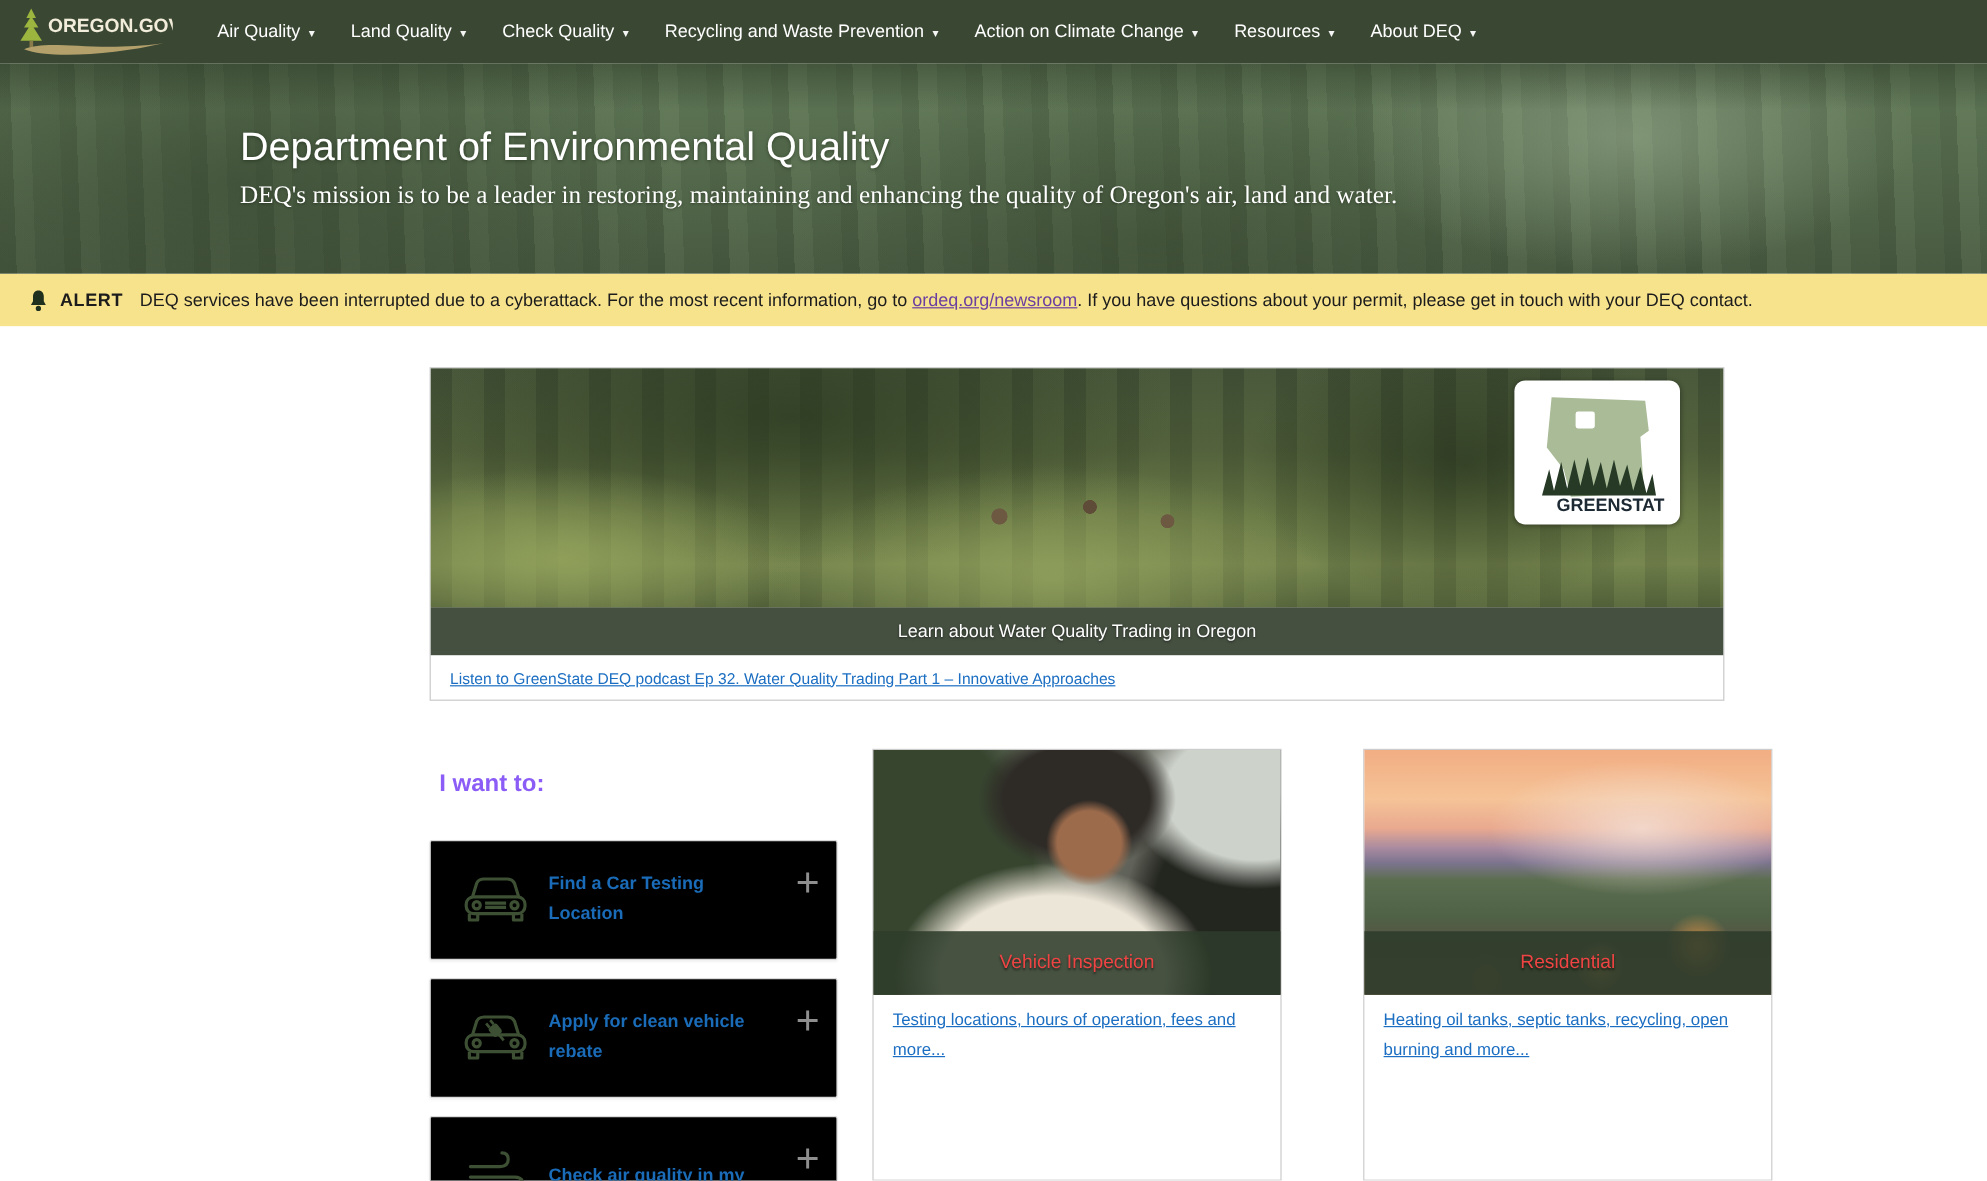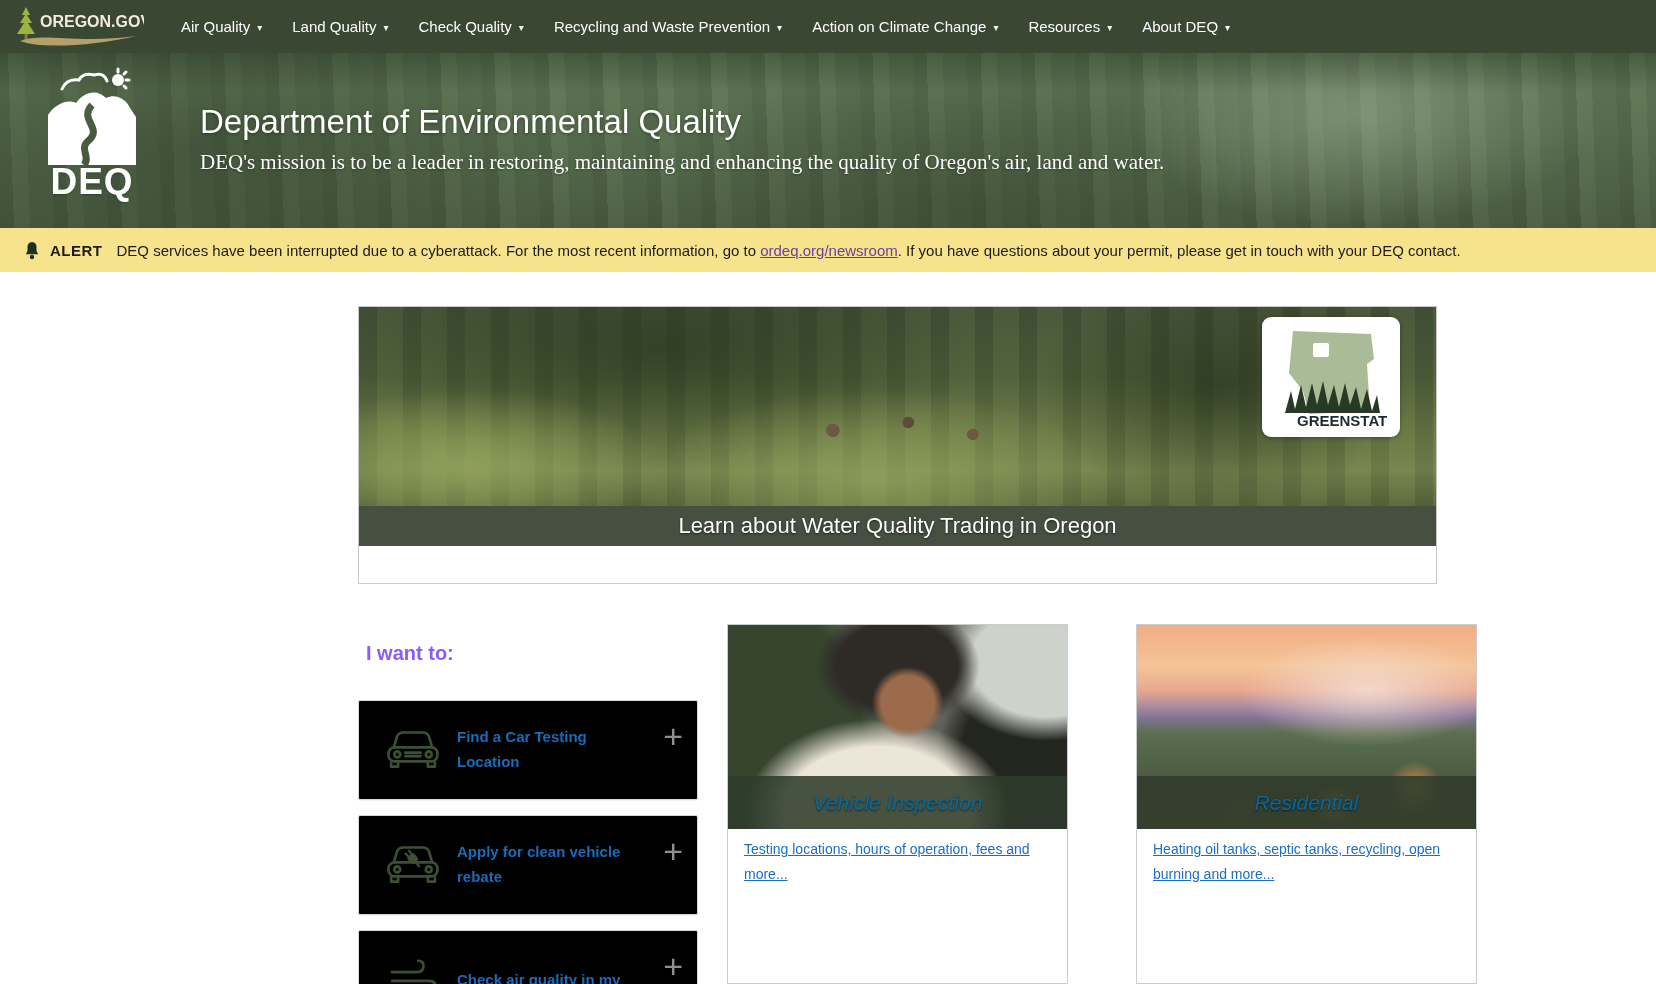--- a/index.html
+++ b/index.html
@@ -51,21 +51,21 @@
       radial-gradient(ellipse 280px 110px at 10% 80%, rgba(148,164,92,.85), transparent 70%),
       radial-gradient(ellipse 320px 130px at 48% 88%, rgba(152,168,96,.7), transparent 72%),
       radial-gradient(ellipse 260px 170px at 80% 40%, rgba(30,42,24,.6), transparent 70%),
       radial-gradient(ellipse 420px 170px at 28% 20%, rgba(40,54,30,.7), transparent 75%),
       repeating-linear-gradient(90deg, rgba(28,40,22,.18) 0 18px, rgba(92,108,62,.16) 18px 44px),
       linear-gradient(180deg,#46553a 0%,#52613c 35%,#6d7d48 62%,#7c8c52 82%,#5d6c40 100%);
   }
   .greenstate { position:absolute; right:36px; top:10px; width:138px; height:120px;
       background:#fff; border-radius:9px; box-shadow:0 1px 4px rgba(0,0,0,.35);
       display:flex; align-items:center; justify-content:center; }
-  .feature-caption { height:40px; background:rgba(43,56,39,.88); color:#fff; font-size:22px;
+  .feature-caption { height:40px; background:rgba(43,56,39,.88); color:#fff; font-size:15px;
       display:flex; align-items:center; justify-content:center;
       text-shadow:0 1px 2px rgba(0,0,0,.6); }
   .feature-linkrow { height:38px; display:flex; align-items:center; padding-left:16px; }
   a.blue-link { color:#1b6ec2; text-decoration:underline; font-size:13px; cursor:pointer; }
 
   .want-heading { position:absolute; left:366px; top:370px; font-size:20px; color:#8b5cf6; font-weight:700; }
 
   .accordion { position:absolute; left:358px; width:340px; height:100px; background:#000000;
       border:1px solid #d9d9d9; border-radius:2px; box-shadow:0 1px 2px rgba(0,0,0,.06);
       display:flex; align-items:center; padding:0 14px 0 26px; cursor:pointer; }
@@ -90,23 +90,23 @@
       linear-gradient(120deg,#55604f 0%,#7a7f72 40%,#4a4a44 75%,#333530 100%);
   }
   .img-residential {
     background:
       radial-gradient(ellipse 180px 80px at 68% 32%, rgba(244,226,216,.8), transparent 70%),
       radial-gradient(circle 34px at 82% 80%, rgba(222,152,72,.9), transparent 80%),
       radial-gradient(circle 26px at 58% 88%, rgba(206,160,90,.9), transparent 80%),
       radial-gradient(circle 22px at 30% 92%, rgba(120,98,66,.9), transparent 80%),
       linear-gradient(180deg,#f2ad83 0%,#f5c397 20%,#e9a98f 32%,#a98ba0 40%,#7d7490 46%,#5c6e50 53%,#4f6246 68%,#585043 80%,#6b5a40 100%);
   }
-  .card-caption { height:53px; background:rgba(46,60,42,.87); color:#0369a1; font-size:21px;
+  .card-caption { height:53px; background:rgba(46,60,42,.87); color:#ef4444; font-size:16px;
       display:flex; align-items:center; justify-content:center; margin-top:-53px; position:relative;
-      text-shadow:0 1px 2px rgba(0,0,0,.6);font-style:italic; }
+      text-shadow:0 1px 2px rgba(0,0,0,.6); }
   .card-body { padding:8px 16px; }
   .card-body a { font-size:14px; line-height:1.75; }
 
   .icon-svg { display:block; }
 </style>
 </head>
 <body>
 
 <header class="topnav">
   <div class="oregov">
@@ -143,39 +143,20 @@
       <span class="caret">▾</span>
       </a>
     <a class="nav-item">
       <span>About DEQ</span>
       <span class="caret">▾</span>
       </a>
   </nav>
 </header>
 
 <section class="hero">
-  <div class="deq-logo">
-    <svg class="icon-svg" width="92" height="100" viewBox="0 0 92 100">
-      <defs>
-        <mask id="riverMask">
-          <rect x="0" y="0" width="92" height="100" fill="white"></rect>
-          <path d="M46,40 C32,55 58,63 42,76 C33,84 45,92 38,100" stroke="black" stroke-width="7" fill="none"></path>
-        </mask>
-      </defs>
-      <g stroke="#fff" fill="none" stroke-width="3" stroke-linecap="round">
-        <circle cx="72" cy="15" r="6" fill="#fff" stroke="none"></circle>
-        <path d="M72,4 L72,7 M83,15 L80,15 M80,7 L78,9 M80,23 L78,21"></path>
-        <path d="M16,24 q5,-11 17,-9 q4,-8 15,-5 q10,-3 13,6"></path>
-      </g>
-      <g fill="#fff" mask="url(#riverMask)">
-        <path d="M2,100 L2,50 C10,38 22,34 30,38 C38,26 52,24 60,33 C70,28 80,34 84,43 L90,52 L90,100 Z"></path>
-      </g>
-    </svg>
-    <div class="deq-word">DEQ</div>
-  </div>
   <div class="hero-text">
     <h1 class="hero-title">Department of Environmental Quality</h1>
     <p class="hero-mission">DEQ's mission is to be a leader in restoring, maintaining and enhancing the quality of Oregon's air, land and water.</p>
   </div>
 </section>
 
 <div class="alert">
   <svg class="icon-svg" width="16" height="19" viewBox="0 0 16 19">
     <path d="M8,1 C5,1 3.5,3.2 3.5,6 L3.5,10 L1.8,13.2 L14.2,13.2 L12.5,10 L12.5,6 C12.5,3.2 11,1 8,1 Z" fill="#20301e"></path>
     <circle cx="8" cy="16" r="2.2" fill="#20301e"></circle>
@@ -191,20 +172,23 @@
       <div class="greenstate">
         <svg class="icon-svg" width="112" height="104" viewBox="0 0 112 104">
           <path d="M18,6 L96,9 L99,34 L92,39 L95,86 L34,89 L28,66 L14,48 Z" fill="#a9bb97"></path>
           <rect x="38" y="18" width="16" height="14" rx="2" fill="#fff"></rect>
           <path d="M10,88 L16,66 L20,84 L26,60 L31,82 L37,58 L42,80 L48,56 L53,80 L59,60 L64,82 L70,58 L75,80 L81,62 L86,84 L92,64 L97,86 L102,70 L105,88 Z" fill="#263a26"></path>
           <text x="22" y="101" fill="#1d2a33" font-size="15" font-weight="bold" font-family="Liberation Sans, sans-serif">GREENSTATE</text>
         </svg>
       </div>
     </div>
     <div class="feature-caption">Learn about Water Quality Trading in Oregon</div>
+    <div class="feature-linkrow">
+      <a class="blue-link">Listen to GreenState DEQ podcast Ep 32. Water Quality Trading Part 1 – Innovative Approaches</a>
+    </div>
   </div>
 
   <h2 class="want-heading">I want to:</h2>
 
   <div class="accordion acc-1">
     <svg class="acc-icon icon-svg" width="56" height="44" viewBox="0 0 64 50">
       <g stroke="#3d5033" fill="none" stroke-width="3" stroke-linejoin="round">
         <path d="M10,22 L14,9 Q16,5 21,5 L43,5 Q48,5 50,9 L54,22"></path>
         <rect x="4" y="22" width="56" height="16" rx="7"></rect>
         <circle cx="14" cy="30" r="3.4"></circle>

